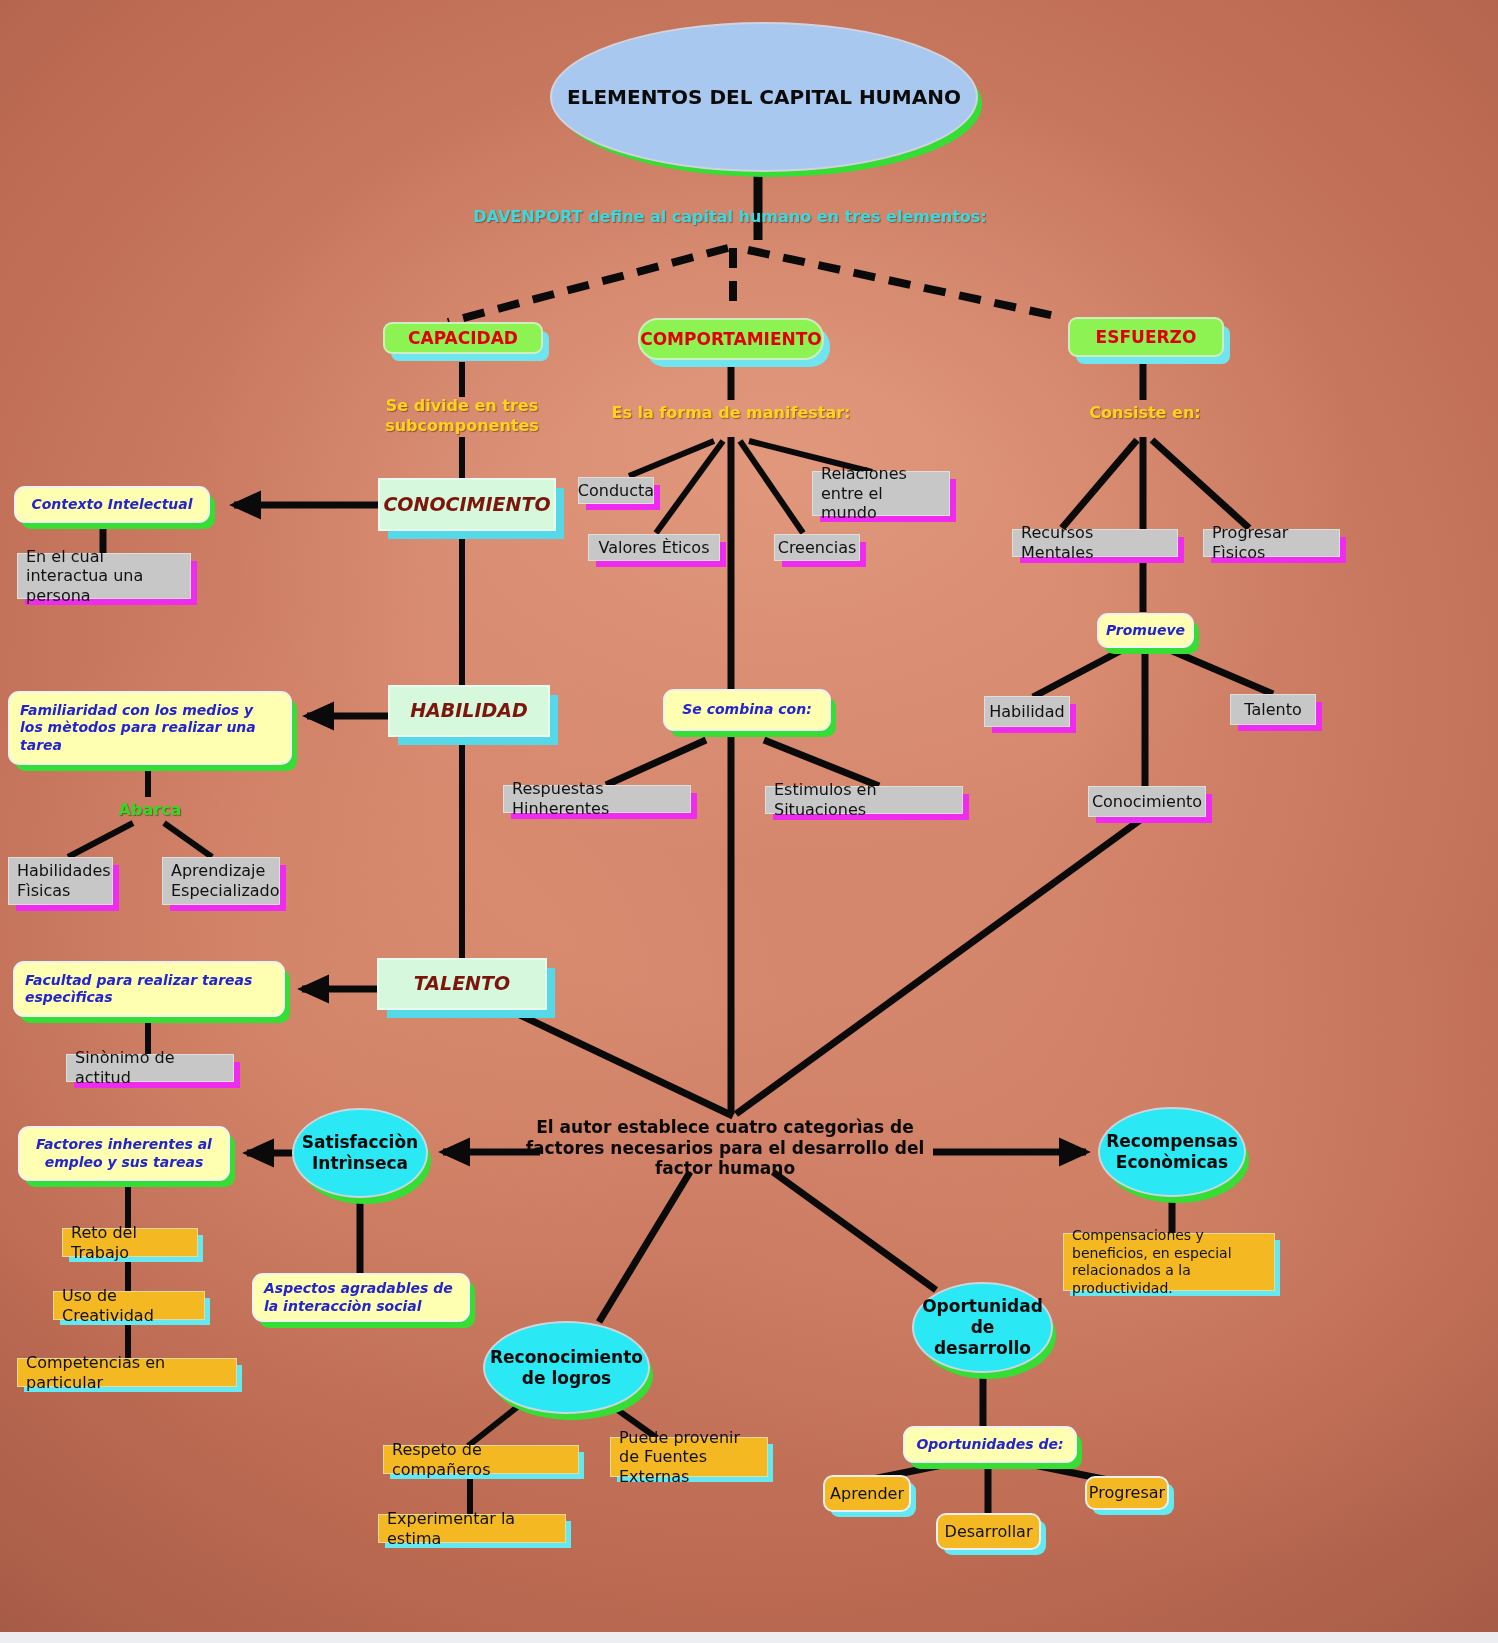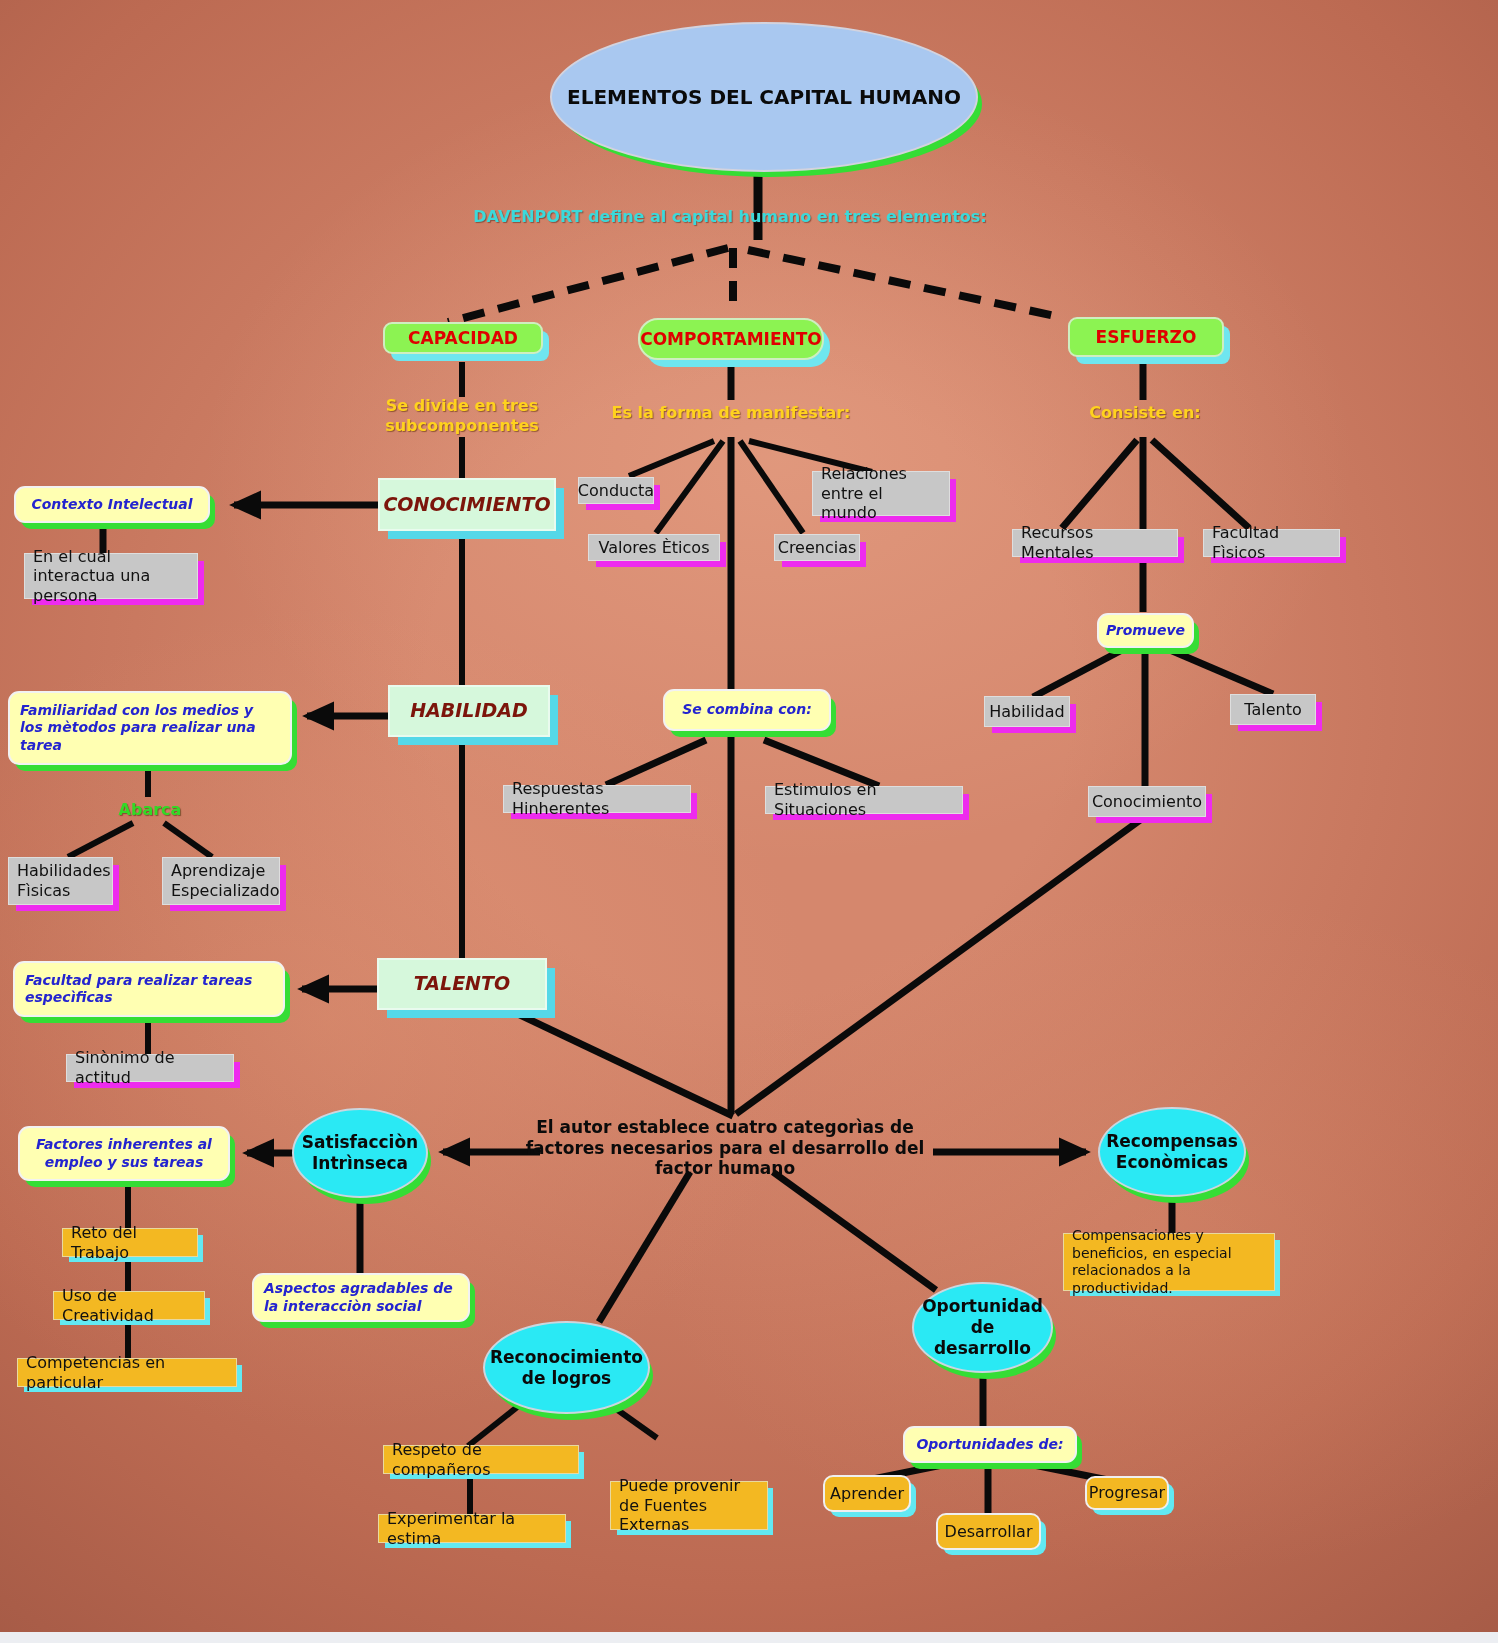--- a/index.html
+++ b/index.html
@@ -134,27 +134,27 @@
   <div class="node lbl-green tcenter" style="left:108px;top:799px;width:84px;height:22px;">Abarca</div>
 
   <div class="node mint" style="left:378px;top:478px;width:178px;height:53px;">CONOCIMIENTO</div>
   <div class="node mint" style="left:388px;top:685px;width:162px;height:52px;">HABILIDAD</div>
   <div class="node mint" style="left:377px;top:958px;width:170px;height:52px;">TALENTO</div>
 
   <div class="node yellow tcenter" style="left:14px;top:486px;width:196px;height:37px;">Contexto Intelectual</div>
   <div class="node yellow tleft" style="left:8px;top:691px;width:284px;height:74px;">Familiaridad con los medios y los mètodos para realizar una tarea</div>
   <div class="node yellow tleft" style="left:13px;top:961px;width:272px;height:56px;">Facultad para realizar tareas especìficas</div>
 
-  <div class="node gray tleft" style="left:24px;top:553px;width:174px;height:46px;">En el cual interactua una persona</div>
+  <div class="node gray tleft" style="left:17px;top:553px;width:174px;height:46px;">En el cual interactua una persona</div>
   <div class="node gray" style="left:578px;top:477px;width:76px;height:27px;">Conducta</div>
   <div class="node gray" style="left:588px;top:534px;width:132px;height:27px;text-align:center;">Valores Èticos</div>
   <div class="node gray" style="left:774px;top:534px;width:86px;height:27px;">Creencias</div>
   <div class="node gray tleft" style="left:812px;top:471px;width:138px;height:45px;">Relaciones entre el mundo</div>
   <div class="node gray" style="left:1012px;top:529px;width:166px;height:28px;">Recursos Mentales</div>
-  <div class="node gray" style="left:1203px;top:529px;width:137px;height:28px;">Facultad Fìsicos</div>
+  <div class="node gray" style="left:1203px;top:529px;width:137px;height:28px;">Progresar Fìsicos</div>
   <div class="node gray" style="left:984px;top:696px;width:86px;height:31px;">Habilidad</div>
   <div class="node gray" style="left:1230px;top:694px;width:86px;height:31px;">Talento</div>
   <div class="node gray" style="left:1088px;top:786px;width:118px;height:31px;">Conocimiento</div>
   <div class="node gray" style="left:503px;top:785px;width:188px;height:28px;">Respuestas Hinherentes</div>
   <div class="node gray" style="left:765px;top:786px;width:198px;height:28px;">Estimulos en Situaciones</div>
   <div class="node gray tleft" style="left:8px;top:857px;width:105px;height:48px;">Habilidades Fìsicas</div>
   <div class="node gray tleft" style="left:162px;top:857px;width:118px;height:48px;">Aprendizaje Especializado</div>
   <div class="node gray" style="left:66px;top:1054px;width:168px;height:28px;">Sinònimo de actitud</div>
 
   <div class="node yellow tcenter" style="left:663px;top:689px;width:168px;height:42px;">Se combina con:</div>
@@ -168,21 +168,21 @@
   <div class="node cyan-ellipse tcenter" style="left:912px;top:1282px;width:141px;height:91px;padding:0 6px;">Oportunidad de desarrollo</div>
 
   <div class="node yellow tcenter" style="left:18px;top:1126px;width:212px;height:55px;">Factores inherentes al empleo y sus tareas</div>
   <div class="node yellow tleft" style="left:252px;top:1273px;width:218px;height:49px;">Aspectos agradables de la interacciòn social</div>
 
   <div class="node orange" style="left:62px;top:1228px;width:136px;height:29px;">Reto del Trabajo</div>
   <div class="node orange" style="left:53px;top:1291px;width:152px;height:29px;">Uso de Creatividad</div>
   <div class="node orange" style="left:17px;top:1358px;width:220px;height:29px;">Competencias en particular</div>
   <div class="node orange tleft" style="left:1063px;top:1233px;width:212px;height:58px;font-size:14px;line-height:1.25;">Compensaciones y beneficios, en especial relacionados a la productividad.</div>
   <div class="node orange" style="left:383px;top:1445px;width:196px;height:29px;">Respeto de compañeros</div>
-  <div class="node orange tleft" style="left:610px;top:1437px;width:158px;height:49px;margin-top:44px;">Puede provenir de Fuentes Externas</div>
+  <div class="node orange tleft" style="left:610px;top:1437px;width:158px;height:40px;">Puede provenir de Fuentes Externas</div>
   <div class="node orange" style="left:378px;top:1514px;width:188px;height:29px;">Experimentar la estima</div>
   <div class="node orange orange-r" style="left:823px;top:1475px;width:88px;height:37px;">Aprender</div>
   <div class="node orange orange-r" style="left:936px;top:1513px;width:105px;height:37px;">Desarrollar</div>
   <div class="node orange orange-r" style="left:1085px;top:1476px;width:84px;height:34px;">Progresar</div>
 
   <div class="node yellow tcenter" style="left:903px;top:1426px;width:174px;height:37px;">Oportunidades de:</div>
 
   <div class="bottom-strip" style="left:0;top:1632px;width:1498px;height:11px;"></div>
 </div>
 

